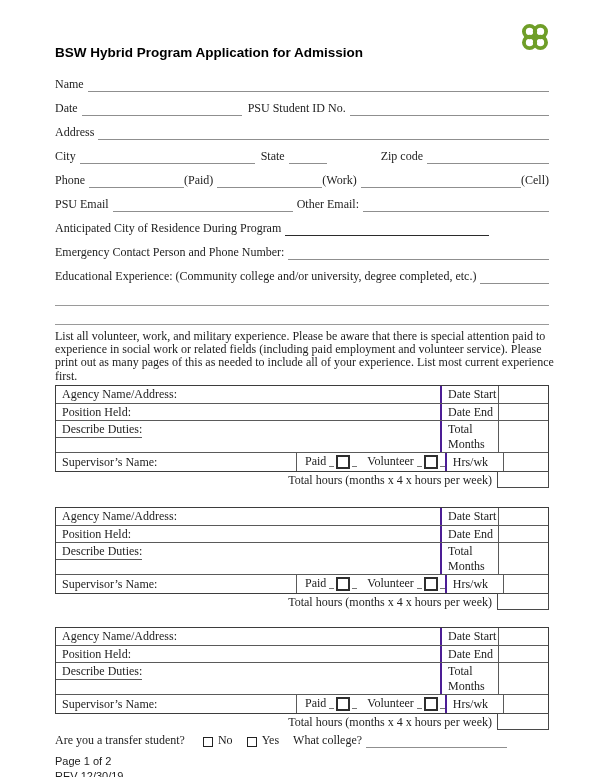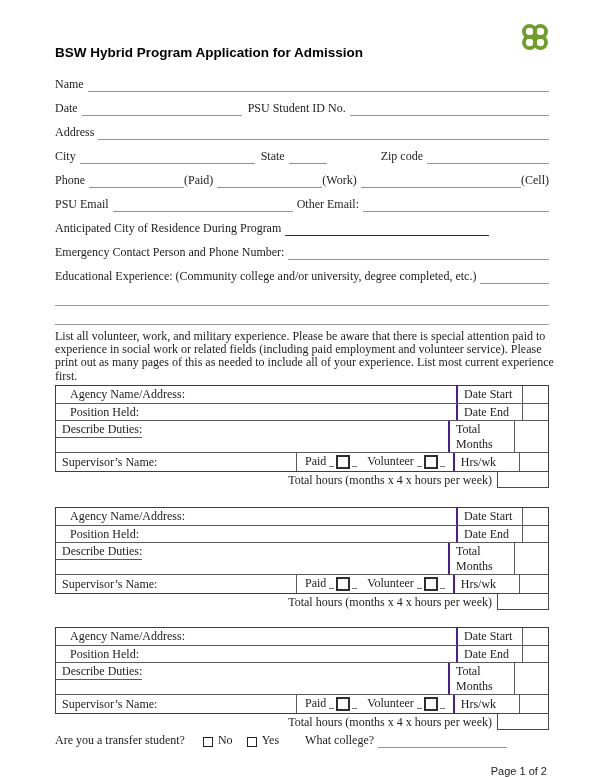--- a/index.html
+++ b/index.html
@@ -24,21 +24,21 @@
   .ln{border-bottom:1px solid #8f8f8f;height:13px;flex:1 1 auto;}
   .ln.dark{border-bottom:1.5px solid #2b2b2b;}
   .ln.fix{flex:0 0 auto;}
   .fullline{border-bottom:1px solid #9a9a9a;height:1px;}
   
   .intro{margin-top:5px;line-height:13.2px;width:502px;text-align:left;}
   
   .xt{width:494px;border:1px solid #3d3d3d;margin-top:0;}
   .xr{display:flex;align-items:stretch;}
   .xr + .xr{border-top:1px solid #5a5a5a;}
-  .cell{padding:1px 0 0 6px;margin-left:8px;}
+  .cell{padding:1px 0 0 6px;}
   .main{flex:0 0 384px;}
   .lab{flex:0 0 58px;border-left:2px solid #4c1d95;}
   .val{flex:1 1 auto;border-left:1px solid #5a5a5a;}
   .h17{height:17px;}
   .duties-wrap{display:flex;flex-direction:row;}
   .duties-top{height:17px;border-bottom:1px solid #5a5a5a;padding:1px 0 0 6px;}
   .duties-bot{height:16px;}
   .r-sup{height:19px;}
   .sup{flex:0 0 240px;padding:2px 0 0 6px;}
   .pv{flex:0 0 144px;border-left:1px solid #5a5a5a;display:flex;align-items:center;padding-left:8px;}
@@ -50,24 +50,24 @@
   
   .totrow{width:494px;display:flex;justify-content:flex-end;height:17px;margin-top:-1px;}
   .tot-txt{line-height:18px;padding-right:5px;}
   .tot-box{width:52px;border:1px solid #4a4a4a;background:#fff;}
   .tgap1{margin-top:19px;}
   .tgap2{margin-top:17px;}
   
   .transfer{display:flex;align-items:flex-end;height:16px;margin-top:2px;white-space:nowrap;}
   .transfer .cbs{width:10px;height:10px;border:1.5px solid #222;display:inline-block;margin:0 5px 1px 14px;}
   .transfer .q{padding-right:4px;}
-  .transfer .wc{margin-left:26px;padding-right:4px;}
+  .transfer .wc{margin-left:14px;padding-right:4px;}
   .transfer .ln{margin-right:42px;}
   
-  .pagenum{font-family:"Liberation Sans", sans-serif;font-size:11px;text-align:right;margin-top:17px;padding-right:2px;}
+  .pagenum{font-family:"Liberation Sans", sans-serif;font-size:11px;margin-top:7px;padding-right:2px;}
   .rev{font-family:"Liberation Sans", sans-serif;font-size:11px;margin-top:3px;}
 </style>
 </head>
 <body>
 
 <div class="page">
 
   <div class="hdr">
     <div class="title">BSW Hybrid Program Application for Admission</div>
     <div class="logo">

